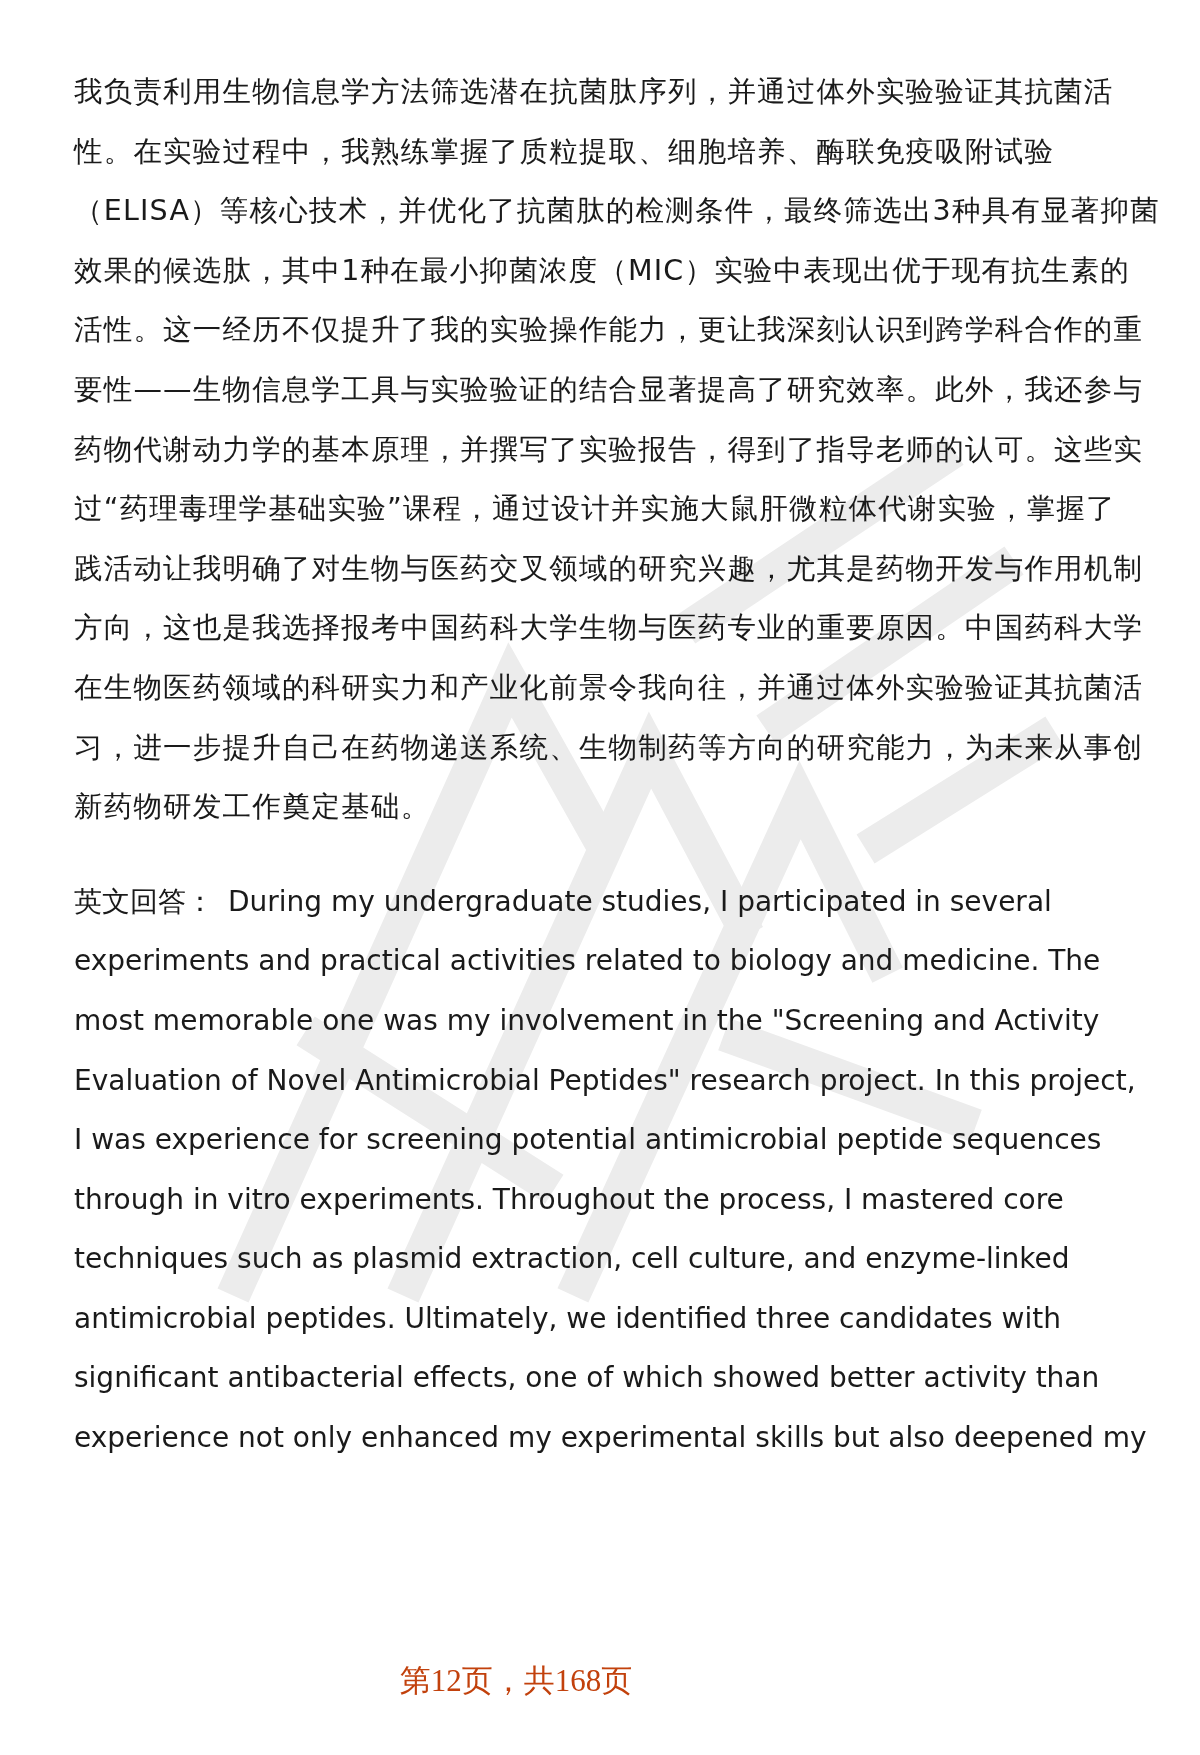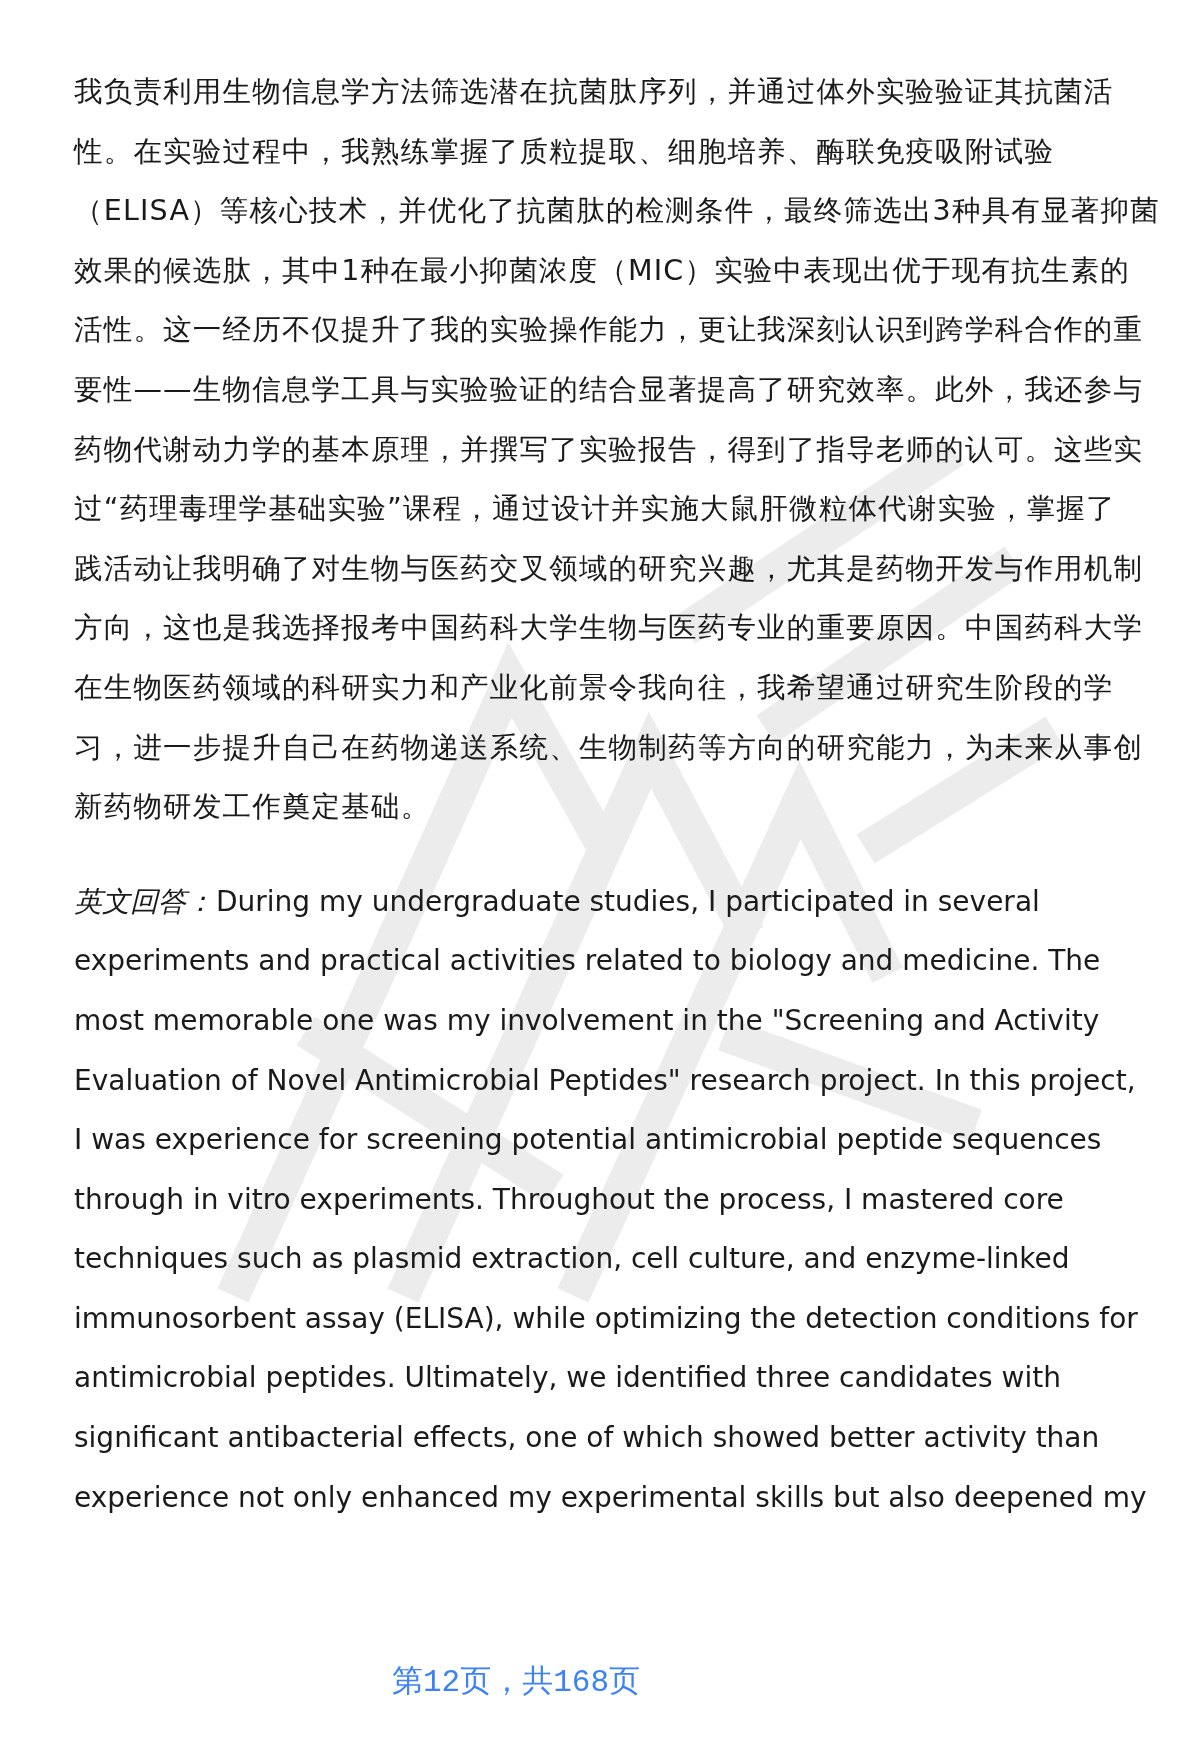--- a/index.html
+++ b/index.html
@@ -50,32 +50,31 @@
       letter-spacing: 1.2px;
     }
     .para-en {
       margin-top: 35px;
     }
     .para-en .line {
       font-size: 28px;
       letter-spacing: 0px;
     }
     .label {
-      margin-right: 2px;
-      font-style: italic;
+      margin-right: 14px;
     }
     .footer {
       position: absolute;
       left: 0;
       width: 1032px;
       top: 1660px;
       text-align: center;
-      font-family: Liberation Mono, monospace;
+      font-family: Liberation Serif, serif;
       font-size: 31px;
-      color: #3b82f6;
+      color: #c2410c;
       z-index: 1;
     }
   </style>
 </head>
 <body>
 
 <div class="watermark">
   <svg viewBox="0 0 900 900">
     <g fill="none" stroke="#ececec" stroke-width="34" stroke-linecap="square" stroke-linejoin="miter">
       <path d="M60 860 L330 260 L420 420"></path>
@@ -95,33 +94,32 @@
     <span class="line">我负责利用生物信息学方法筛选潜在抗菌肽序列，并通过体外实验验证其抗菌活</span>
     <span class="line">性。在实验过程中，我熟练掌握了质粒提取、细胞培养、酶联免疫吸附试验</span>
     <span class="line">（ELISA）等核心技术，并优化了抗菌肽的检测条件，最终筛选出3种具有显著抑菌</span>
     <span class="line">效果的候选肽，其中1种在最小抑菌浓度（MIC）实验中表现出优于现有抗生素的</span>
     <span class="line">活性。这一经历不仅提升了我的实验操作能力，更让我深刻认识到跨学科合作的重</span>
     <span class="line">要性——生物信息学工具与实验验证的结合显著提高了研究效率。此外，我还参与</span>
     <span class="line">药物代谢动力学的基本原理，并撰写了实验报告，得到了指导老师的认可。这些实</span>
     <span class="line">过“药理毒理学基础实验”课程，通过设计并实施大鼠肝微粒体代谢实验，掌握了</span>
     <span class="line">践活动让我明确了对生物与医药交叉领域的研究兴趣，尤其是药物开发与作用机制</span>
     <span class="line">方向，这也是我选择报考中国药科大学生物与医药专业的重要原因。中国药科大学</span>
-    <span class="line">在生物医药领域的科研实力和产业化前景令我向往，我希望通过研究生阶段的学</span>
+    <span class="line">在生物医药领域的科研实力和产业化前景令我向往，并通过体外实验验证其抗菌活</span>
     <span class="line">习，进一步提升自己在药物递送系统、生物制药等方向的研究能力，为未来从事创</span>
     <span class="line">新药物研发工作奠定基础。</span>
   </div>
 
   <div class="para para-en">
     <span class="line"><span class="label">英文回答：</span><span>During my undergraduate studies, I participated in several</span></span>
     <span class="line">experiments and practical activities related to biology and medicine. The</span>
     <span class="line">most memorable one was my involvement in the "Screening and Activity</span>
     <span class="line">Evaluation of Novel Antimicrobial Peptides" research project. In this project,</span>
     <span class="line">I was experience for screening potential antimicrobial peptide sequences</span>
     <span class="line">through in vitro experiments. Throughout the process, I mastered core</span>
     <span class="line">techniques such as plasmid extraction, cell culture, and enzyme-linked</span>
-    <span class="line">immunosorbent assay (ELISA), while optimizing the detection conditions for</span>
     <span class="line">antimicrobial peptides. Ultimately, we identified three candidates with</span>
     <span class="line">significant antibacterial effects, one of which showed better activity than</span>
     <span class="line">experience not only enhanced my experimental skills but also deepened my</span>
   </div>
 </div>
 
 <div class="footer">第12页，共168页</div>
 
 </body></html>

